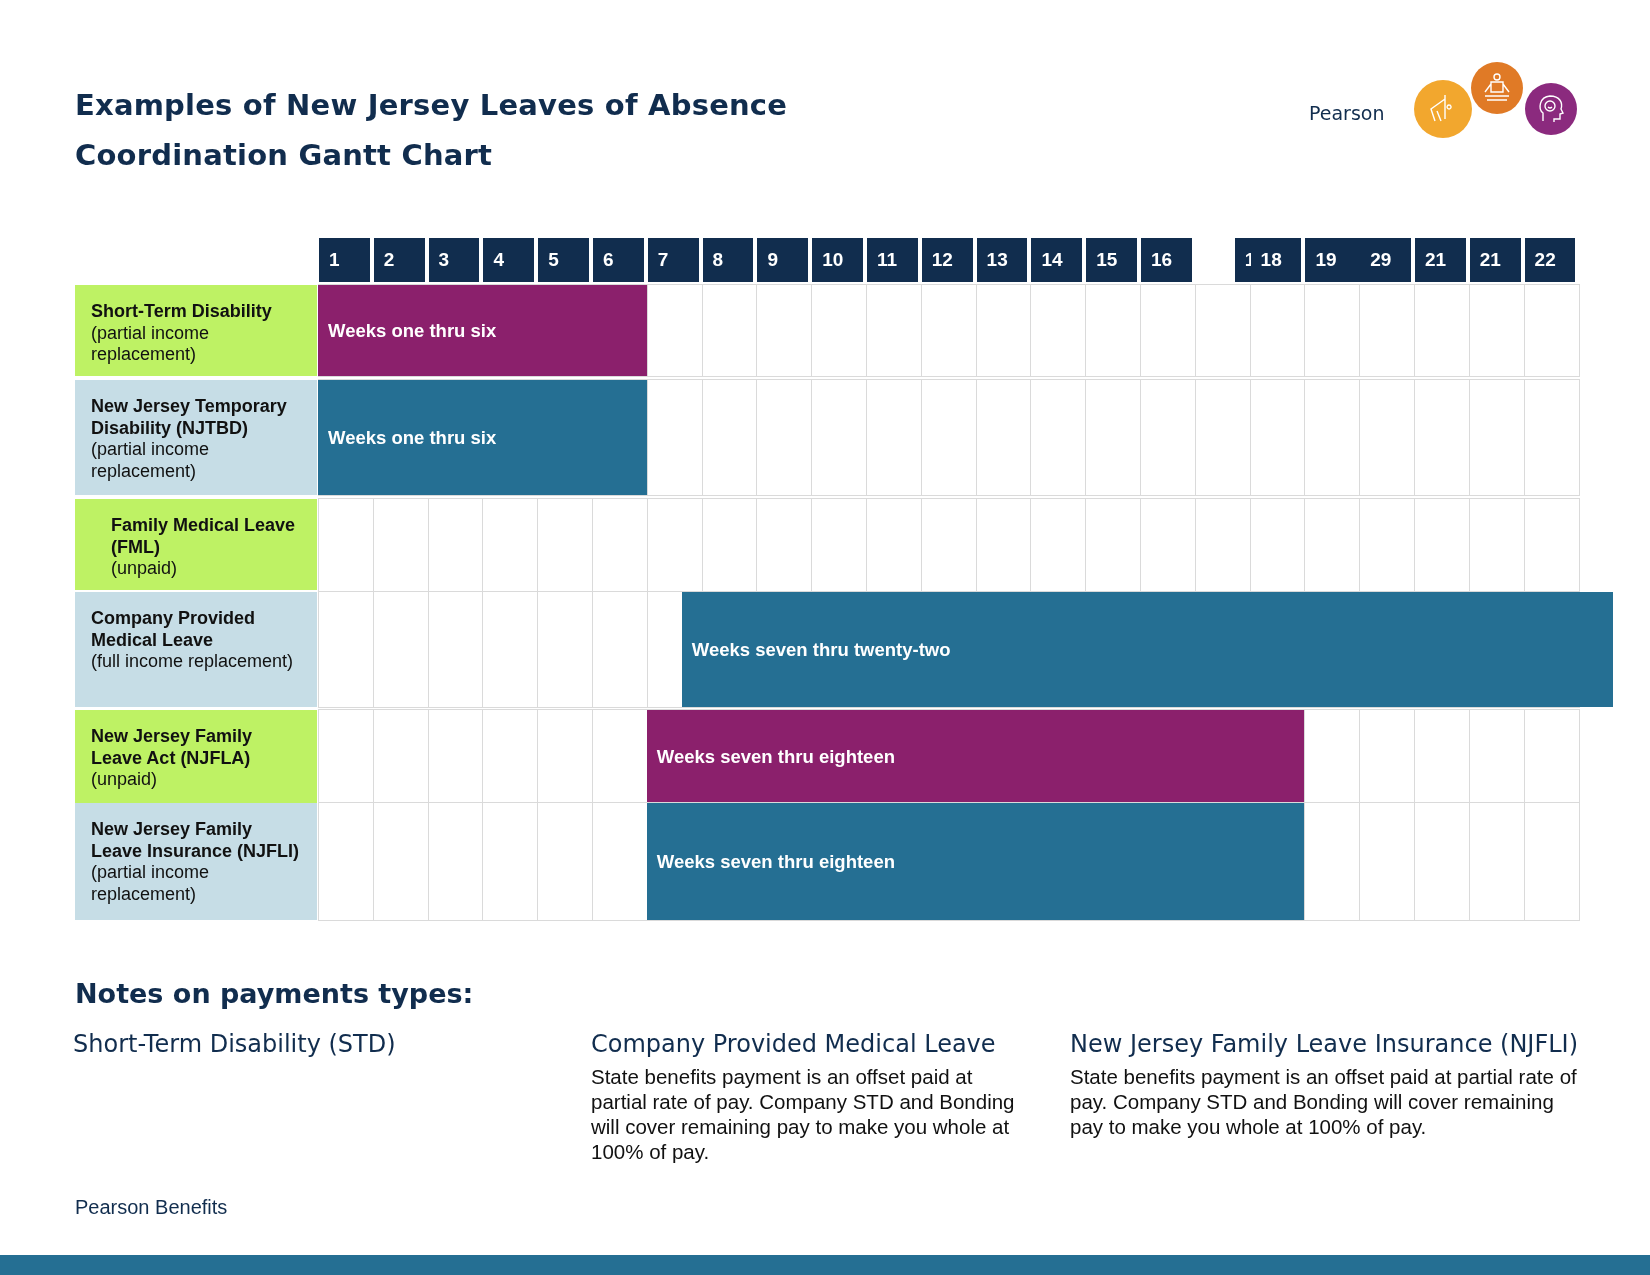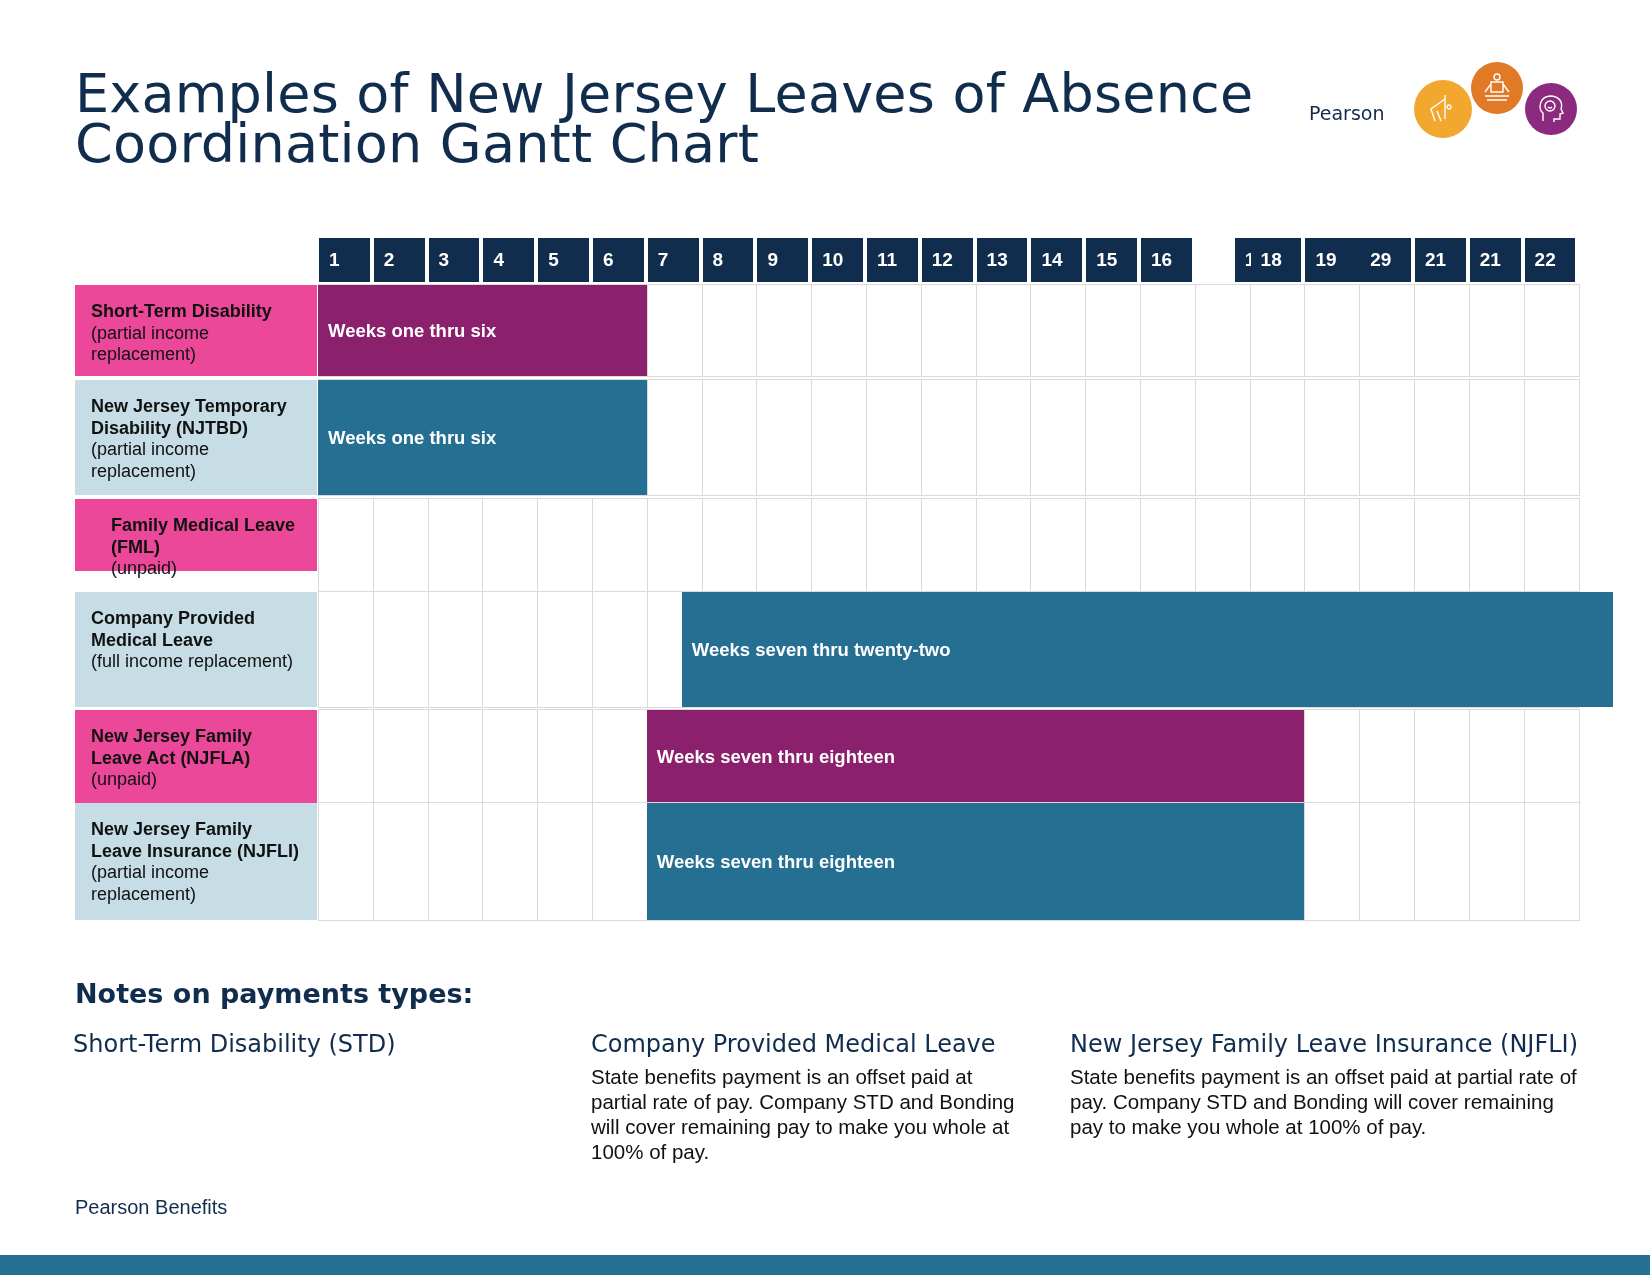--- a/index.html
+++ b/index.html
@@ -1,36 +1,36 @@
 <!DOCTYPE html>
 <html><head>
 <meta charset="utf-8">
 <style>
   * { box-sizing: border-box; margin: 0; padding: 0; }
   html, body { width: 1650px; height: 1275px; background: #ffffff; overflow: hidden; }
   body { position: relative; font-family: "Liberation Sans", "DejaVu Sans", sans-serif; color: #0f2a4a; }
 
-  .title { position: absolute; left: 75px; top: 69px; font-family: "DejaVu Sans", sans-serif; font-weight: normal; font-size: 54px; line-height: 50px; color: #112d4e; letter-spacing: 0.2px; }
+  .title { position: absolute; left: 75px; top: 80px; font-family: "DejaVu Sans", sans-serif; font-weight: bold; font-size: 29px; line-height: 50px; color: #112d4e; letter-spacing: 0.2px; }
 
   .logo { position: absolute; left: 1300px; top: 58px; width: 300px; height: 130px; }
   .logo .pearson { position: absolute; left: 9px; top: 44px; font-family: "DejaVu Sans", sans-serif; font-size: 19px; color: #112d4e; }
   .logo .benefits { position: absolute; left: 44px; top: 70px; font-family: "DejaVu Sans", sans-serif; font-size: 45px; color: #112d4e; letter-spacing: 0.5px; }
   .logo .circle { position: absolute; border-radius: 50%; display: flex; align-items: center; justify-content: center; }
   .logo .c1 { left: 114px; top: 22px; width: 58px; height: 58px; background: #f2a72e; }
   .logo .c2 { left: 171px; top: 4px; width: 52px; height: 52px; background: #e07a26; }
   .logo .c3 { left: 225px; top: 25px; width: 52px; height: 52px; background: #8b2a7e; }
 
   .gantt { position: absolute; left: 75px; top: 238px; width: 1506px; height: 694px; }
   .hdr-cell { position: absolute; top: 0; height: 44px; background: #112d4e; color: #ffffff; font-weight: bold; font-size: 19px; display: flex; align-items: center; padding-left: 10px; }
   .hdr-weeks { left: 0; width: 242px; padding-left: 16px; }
   .grid-cell { position: absolute; border: 1.5px solid #dadada; background: #ffffff; }
   .row-label { position: absolute; left: 0; width: 242px; padding: 16px 16px; font-size: 18px; line-height: 21.5px; color: #111111; }
   .row-label .name { font-weight: bold; display: block; }
   .row-label .sub { display: block; }
-  .lbl-pink { background: #ec4899; }
+  .lbl-pink { background: #bef264; }
   .lbl-blue { background: #c6dde6; }
   .bar { position: absolute; display: flex; align-items: center; padding-left: 10px; color: #ffffff; font-weight: bold; font-size: 18.5px; }
   .bar-purple { background: #8b206c; }
   .bar-teal { background: #256f93; }
 
   .notes-title { position: absolute; left: 75px; top: 978px; font-family: "DejaVu Sans", sans-serif; font-weight: bold; font-size: 27px; color: #112d4e; }
   .note { position: absolute; top: 1030px; }
   .note h3 { font-family: "DejaVu Sans", sans-serif; font-weight: normal; font-size: 24px; color: #112d4e; margin-bottom: 6px; white-space: nowrap; }
   .note p { font-size: 20.5px; line-height: 25px; color: #111111; }
   .n1 { left: 73px; width: 460px; }
@@ -169,21 +169,21 @@
     <div class="grid-cell" style="left: 955.4px; top: 260px; width: 56.3px; height: 95px;"></div>
     <div class="grid-cell" style="left: 1010.2px; top: 260px; width: 56.3px; height: 95px;"></div>
     <div class="grid-cell" style="left: 1065px; top: 260px; width: 56.3px; height: 95px;"></div>
     <div class="grid-cell" style="left: 1119.8px; top: 260px; width: 56.3px; height: 95px;"></div>
     <div class="grid-cell" style="left: 1174.6px; top: 260px; width: 56.3px; height: 95px;"></div>
     <div class="grid-cell" style="left: 1229.4px; top: 260px; width: 56.3px; height: 95px;"></div>
     <div class="grid-cell" style="left: 1284.2px; top: 260px; width: 56.3px; height: 95px;"></div>
     <div class="grid-cell" style="left: 1339px; top: 260px; width: 56.3px; height: 95px;"></div>
     <div class="grid-cell" style="left: 1393.8px; top: 260px; width: 56.3px; height: 95px;"></div>
     <div class="grid-cell" style="left: 1448.6px; top: 260px; width: 56.3px; height: 95px;"></div>
-    <div class="row-label lbl-pink" style="top: 261px; height: 72px; padding-left: 36px;">
+    <div class="row-label lbl-pink" style="top: 261px; height: 91px; padding-left: 36px;">
       <span class="name">Family Medical Leave (FML)</span>
       <span class="sub">(unpaid)</span>
     </div>
     <div class="grid-cell" style="left: 243px; top: 353px; width: 56.3px; height: 117px;"></div>
     <div class="grid-cell" style="left: 297.8px; top: 353px; width: 56.3px; height: 117px;"></div>
     <div class="grid-cell" style="left: 352.6px; top: 353px; width: 56.3px; height: 117px;"></div>
     <div class="grid-cell" style="left: 407.4px; top: 353px; width: 56.3px; height: 117px;"></div>
     <div class="grid-cell" style="left: 462.2px; top: 353px; width: 56.3px; height: 117px;"></div>
     <div class="grid-cell" style="left: 517px; top: 353px; width: 56.3px; height: 117px;"></div>
     <div class="grid-cell" style="left: 571.8px; top: 353px; width: 56.3px; height: 117px;"></div>

